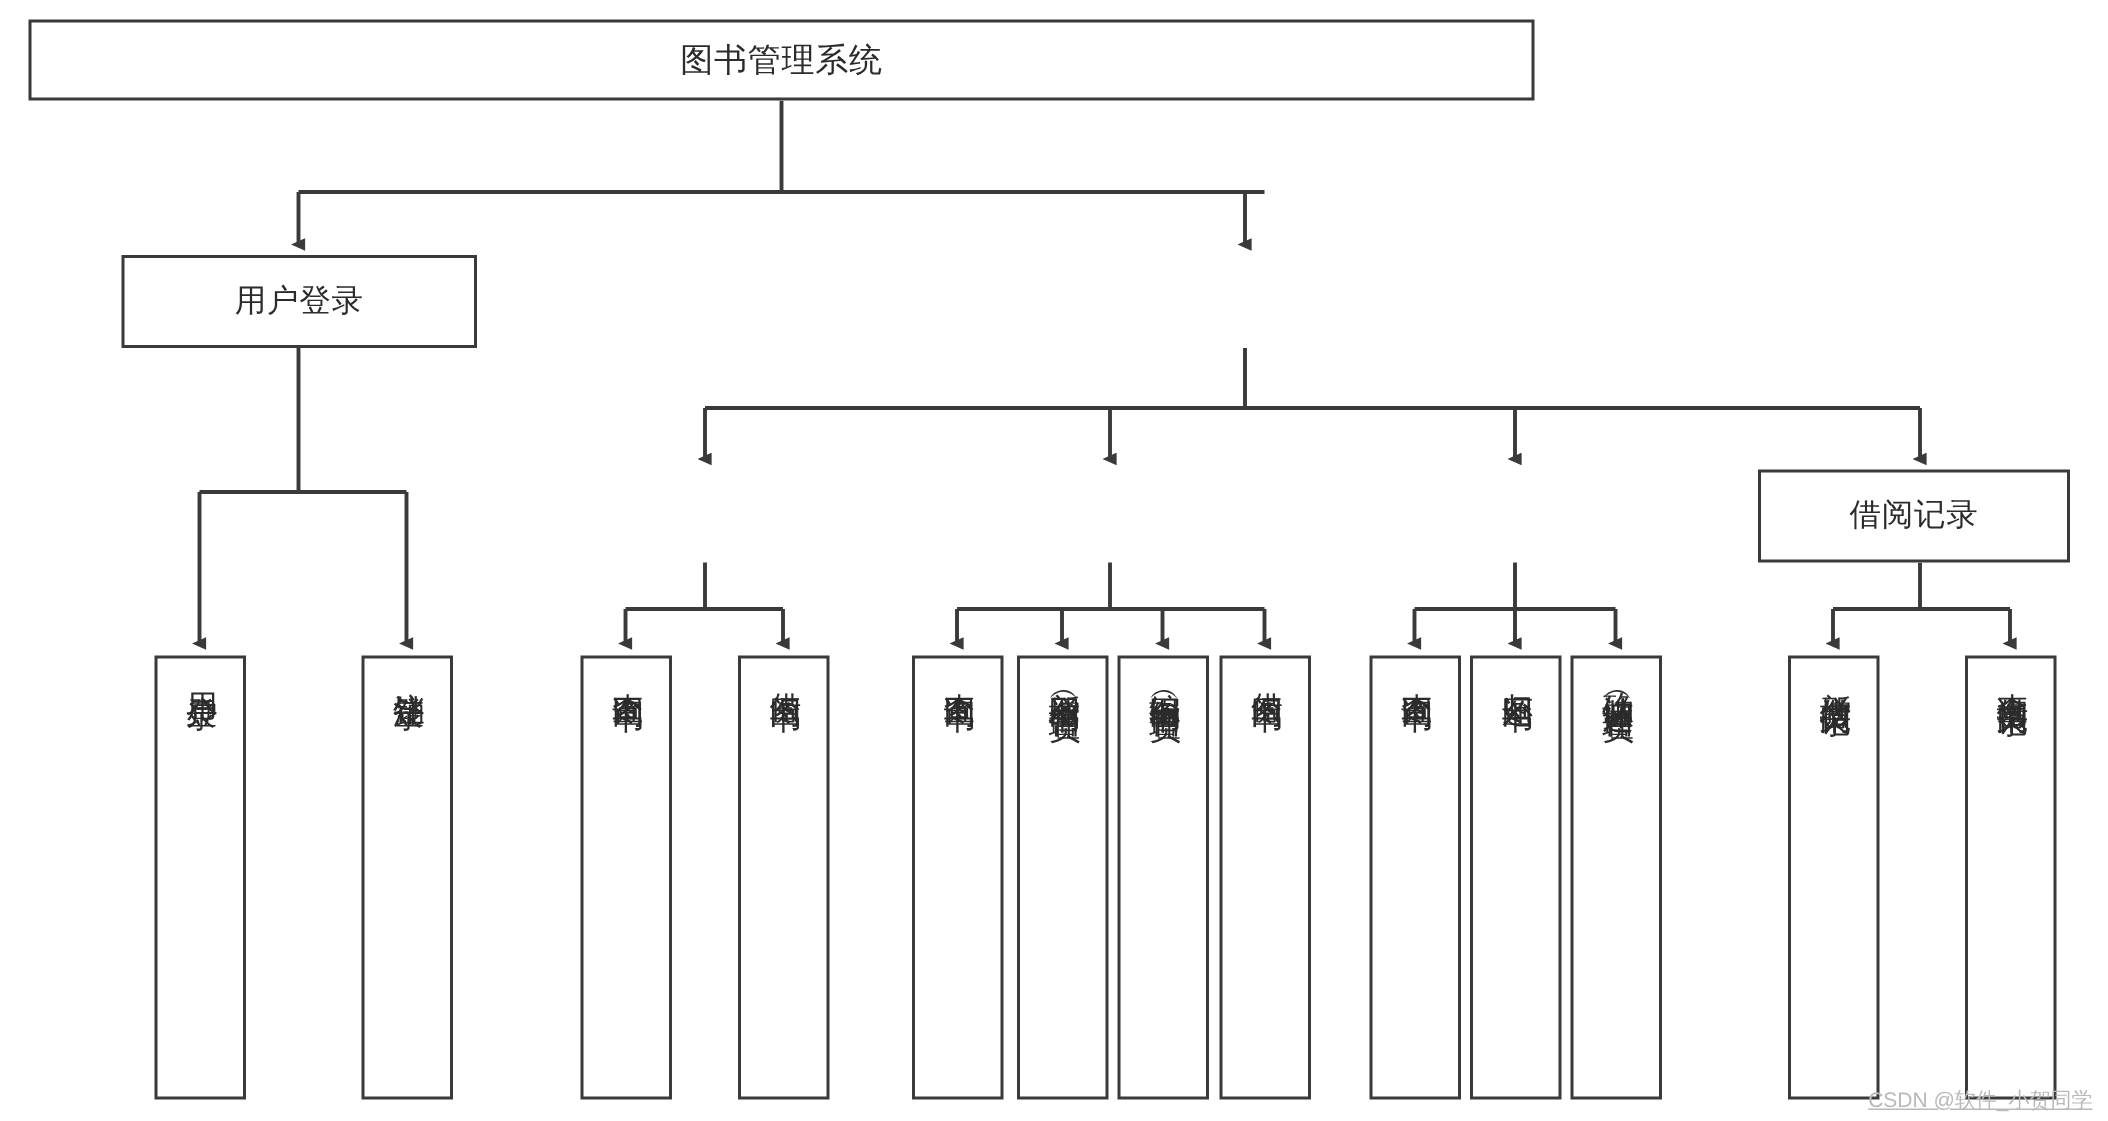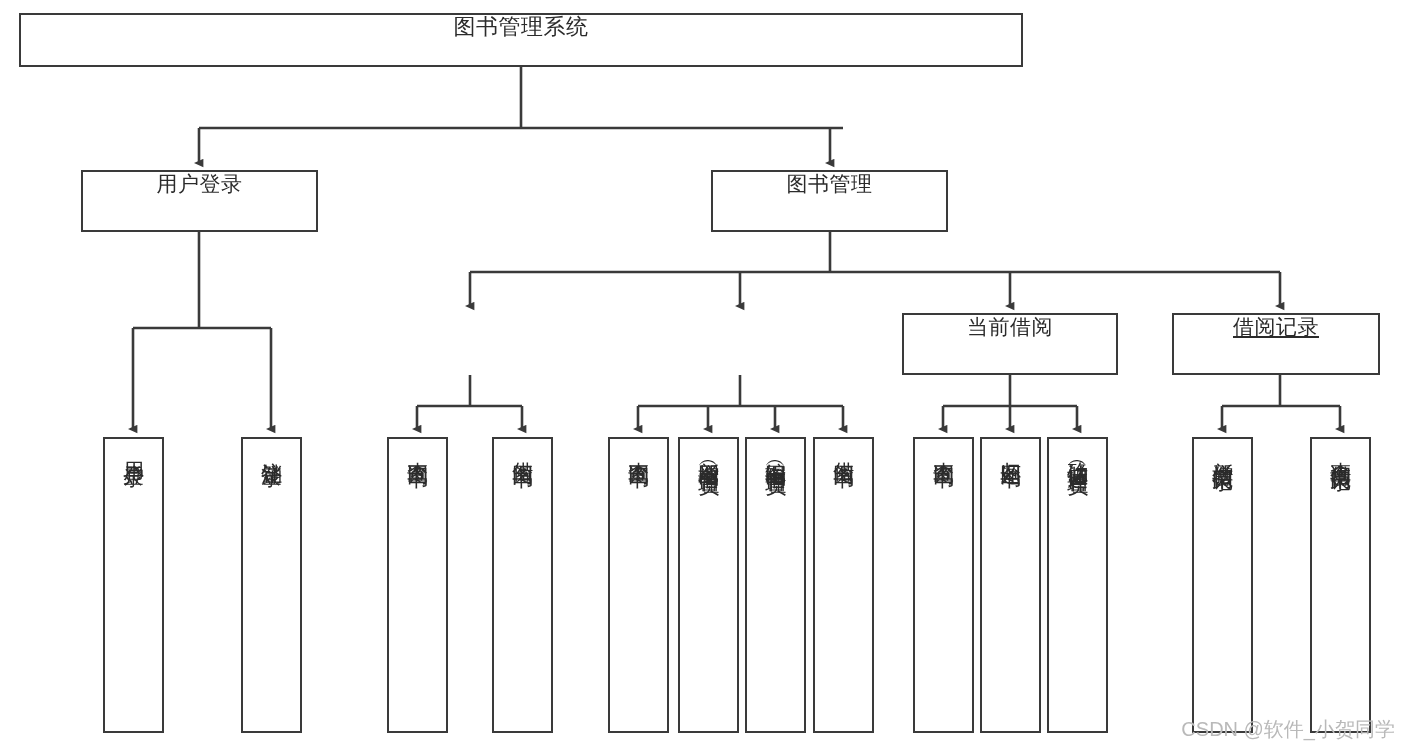--- a/index.html
+++ b/index.html
@@ -24,21 +24,21 @@
     width: 1405px;
     height: 747px;
     pointer-events: none;
   }
   .node {
     position: absolute;
     box-sizing: border-box;
     background: #ffffff;
     border: 2px solid #3a3a3a;
     display: flex;
-    align-items: flex-start;
+    align-items: center;
     justify-content: center;
     color: #2b2b2b;
   }
   .node .label {
     display: block;
     text-align: center;
     line-height: 1.12;
   }
   .node.horiz .label {
     font-size: 21px;
@@ -56,24 +56,25 @@
     font-size: 21px;
     line-height: 1.16;
     letter-spacing: 2px;
     white-space: nowrap;
   }
   .node.root .label { font-size: 22px; }
   .watermark {
     position: absolute;
     right: 10px;
     bottom: 4px;
-    font-size: 20px;
+    font-size: 14px;
     color: #b9b9b9;
     white-space: nowrap;
     user-select: none;
+    text-decoration: underline;
   }
 </style>
 </head>
 <body>
 
 <div id="canvas">
 
   <svg class="edges" viewBox="0 0 1405 747" xmlns="http://www.w3.org/2000/svg">
     <defs>
       <marker id="arrow" markerWidth="10" markerHeight="10" refX="4.2" refY="5" orient="auto" markerUnits="userSpaceOnUse">
@@ -125,28 +126,22 @@
     </g>
   </svg>
 
   <div class="node horiz root" style="left:19px; top:13px; width:1004px; height:54px;">
     <span class="label">图书管理系统</span>
   </div>
 
   <div class="node horiz" style="left:81px; top:170px; width:237px; height:62px;">
     <span class="label">用户登录</span>
   </div>
-  <div class="node horiz" style="left:711px; top:170px; width:237px; height:62px;">
-    <span class="label">图书管理</span>
-  </div>
 
-  <div class="node horiz" style="left:902px; top:313px; width:216px; height:62px;">
-    <span class="label">当前借阅</span>
-  </div>
-  <div class="node horiz" style="left:1172px; top:313px; width:208px; height:62px;text-decoration:underline;">
+  <div class="node horiz" style="left:1172px; top:313px; width:208px; height:62px;">
     <span class="label">借阅记录</span>
   </div>
 
   <div class="node vert" style="left:103px; top:437px; width:61px; height:296px;">
     <span class="label">用户登录</span>
   </div>
   <div class="node vert" style="left:241px; top:437px; width:61px; height:296px;">
     <span class="label">注销登录</span>
   </div>
 

